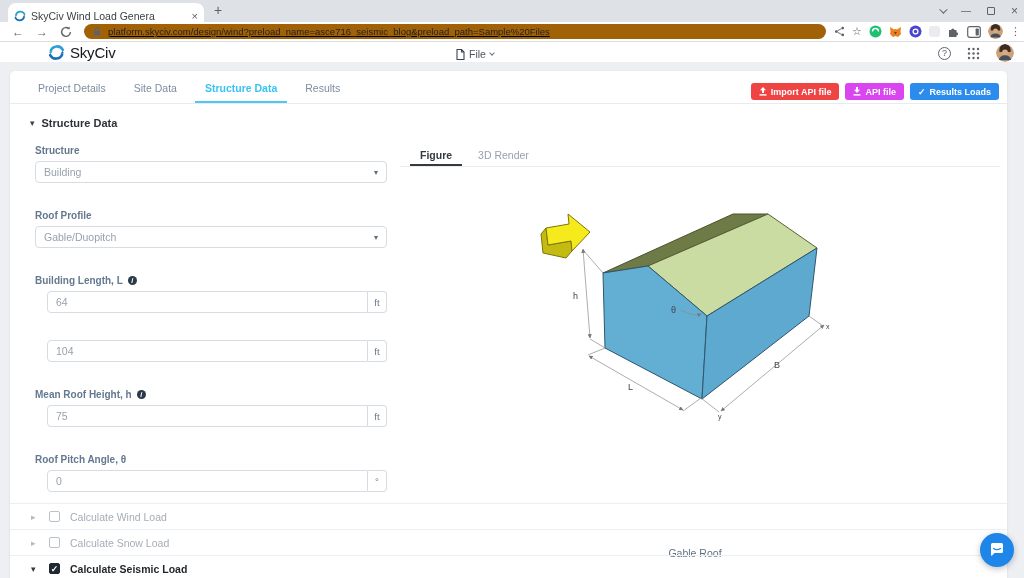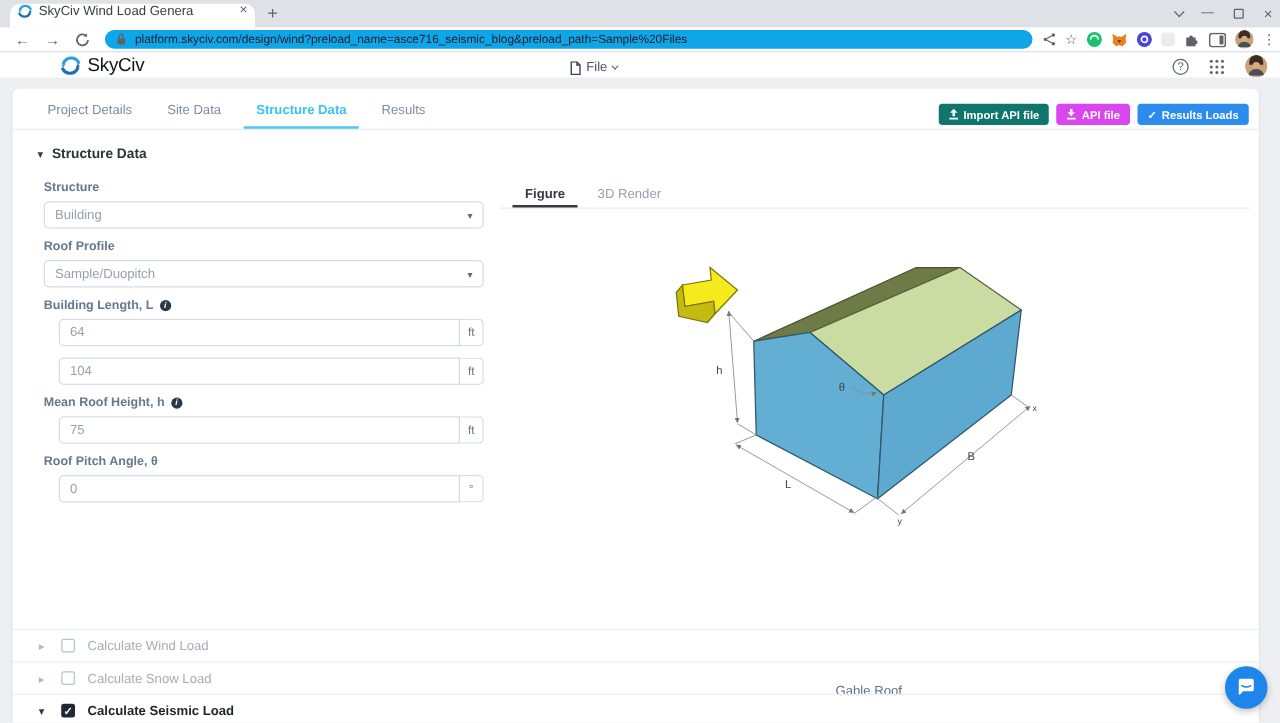--- a/index.html
+++ b/index.html
@@ -3,35 +3,35 @@
 <meta charset="utf-8">
 <style>
   * { margin:0; padding:0; box-sizing:border-box; }
   html,body { width:1024px; height:578px; overflow:hidden;
     font-family:"Liberation Sans", sans-serif; background:#edeff2; }
   .stage { position:relative; width:1024px; height:578px; }
 
   
   .tabstrip { position:absolute; left:0; top:0; width:1024px; height:22px; background:#dee1e6; }
   .btab { position:absolute; left:8px; top:3px; width:196px; height:19px; background:#fff;
-    border-radius:8px 8px 0 0; display:flex; align-items:flex-start; padding:0 6px; gap:5px; }
+    border-radius:8px 8px 0 0; display:flex; align-items:flex-end; padding:0 6px; gap:5px; }
   .btab-title { font-size:10.5px; color:#3c4043; white-space:nowrap; overflow:hidden; flex:1; }
   .tab-close { font-size:11px; color:#5f6368; line-height:1; }
   .newtab { position:absolute; left:214px; top:2px; font-size:14px; color:#5f6368; }
   .winctl { position:absolute; right:6px; top:0; height:22px; display:flex; align-items:center; gap:16px; color:#5f6368; }
   .winctl span { font-size:10px; line-height:1; }
   .chev { display:inline-block; width:6px; height:6px; border-right:1.4px solid #5f6368;
     border-bottom:1.4px solid #5f6368; transform:rotate(45deg) translateY(-2px); }
   .restore { display:inline-block; width:8px; height:8px; border:1.2px solid #5f6368; border-radius:1px; }
 
   .addressbar { position:absolute; left:0; top:22px; width:1024px; height:20px; background:#fff;
     border-bottom:1px solid #dadce0; display:flex; align-items:center; }
   .navbtn { font-size:12px; color:#5f6368; margin-left:12px; }
-  .urlpill { margin-left:12px; width:742px; height:15px; background:#0ea5e9; border-radius:8px;
-    display:flex; align-items:center; padding:0 8px; gap:6px; }
+  .urlpill { margin-left:12px; width:742px; height:15px; background:#a16207; border-radius:8px;
+    display:flex; align-items:center; padding:0 8px; gap:6px;text-decoration:underline; }
   .urltext { font-size:9.5px; color:#202124; white-space:nowrap; overflow:hidden; }
   .baricons { display:flex; align-items:center; gap:7px; margin-left:8px; }
   .staricon { font-size:11px; color:#5f6368; }
   .kebab { font-size:11px; color:#5f6368; }
   .extbox { width:11px; height:11px; border-radius:3px; background:#e9ebee; }
 
   
   .appheader { position:absolute; left:0; top:42px; width:1024px; height:24px; background:#fff;
     border-bottom:1px solid #e6e8ea; }
   .brand { position:absolute; left:48px; top:2px; display:flex; align-items:center; gap:5px; }
@@ -51,31 +51,31 @@
     border-radius:5px; box-shadow:0 1px 3px rgba(20,30,40,.08); }
 
   .navtabs { position:absolute; left:0; top:0; width:100%; height:33px;
     border-bottom:1px solid #e9ecef; display:flex; align-items:flex-end; padding-left:18px; gap:8px; }
   .navtab { font-size:10.5px; color:#7e8da0; padding:8px 10px 9px; }
   .navtab.active { color:#3bc2f5; font-weight:bold; border-bottom:2px solid #4fc6f4; padding-bottom:7px; }
 
   .actionbtns { position:absolute; top:12px; right:8px; display:flex; gap:6px; }
   .actbtn { height:17px; border-radius:3px; color:#fff; font-size:9px; font-weight:bold;
     display:flex; align-items:center; gap:4px; padding:0 8px; border:none; }
-  .btn-red { background:#0f766e; }
+  .btn-red { background:#ef4444; }
   .btn-purple { background:#d946ef; }
   .btn-blue { background:#2b8ced; }
 
   .section-head { position:absolute; left:20px; top:46px; display:flex; align-items:center; gap:7px; }
   .sec-caret { font-size:9px; color:#3b4045; }
   .sec-title { font-size:11px; font-weight:bold; color:#2f3337; }
 
   
   .form { position:absolute; left:25px; top:74px; width:352px; }
-  .fgroup { margin-bottom:9px; }
+  .fgroup { margin-bottom:27px; }
   .flabel { display:flex; align-items:center; gap:5px; font-size:10px; font-weight:bold;
     color:#64788e; margin-bottom:5px; }
   .info-dot { width:9px; height:9px; border-radius:50%; background:#2b3a4a; color:#fff; font-size:7px;
     font-style:italic; font-weight:bold; display:inline-flex; align-items:center; justify-content:center; }
   .select { height:22px; border:1px solid #d7dce2; border-radius:4px; display:flex; align-items:center;
     padding:0 8px; font-size:10.5px; color:#97a1ae; background:#fff; }
   .select .sel-caret { margin-left:auto; font-size:8px; color:#5f6b78; }
   .igroup { display:flex; height:22px;padding-left:12px; }
   .igroup input { flex:1; border:1px solid #d7dce2; border-radius:4px 0 0 4px; padding:0 8px;
     font-size:10.5px; color:#97a1ae; font-family:"Liberation Sans",sans-serif; outline:none; min-width:0; }
@@ -272,21 +272,21 @@
           <div class="select">
             <span>Building</span>
             <span class="sel-caret">▾</span>
           </div>
         </div>
         <div class="fgroup">
           <div class="flabel">
             <span>Roof Profile</span>
           </div>
           <div class="select">
-            <span>Sample/Duopitch</span>
+            <span>Gable/Duopitch</span>
             <span class="sel-caret">▾</span>
           </div>
         </div>
         <div class="fgroup">
           <div class="flabel">
             <span>Building Length, L</span>
             <span class="info-dot">i</span>
           </div>
           <div class="igroup">
             <input value="64" style="">

